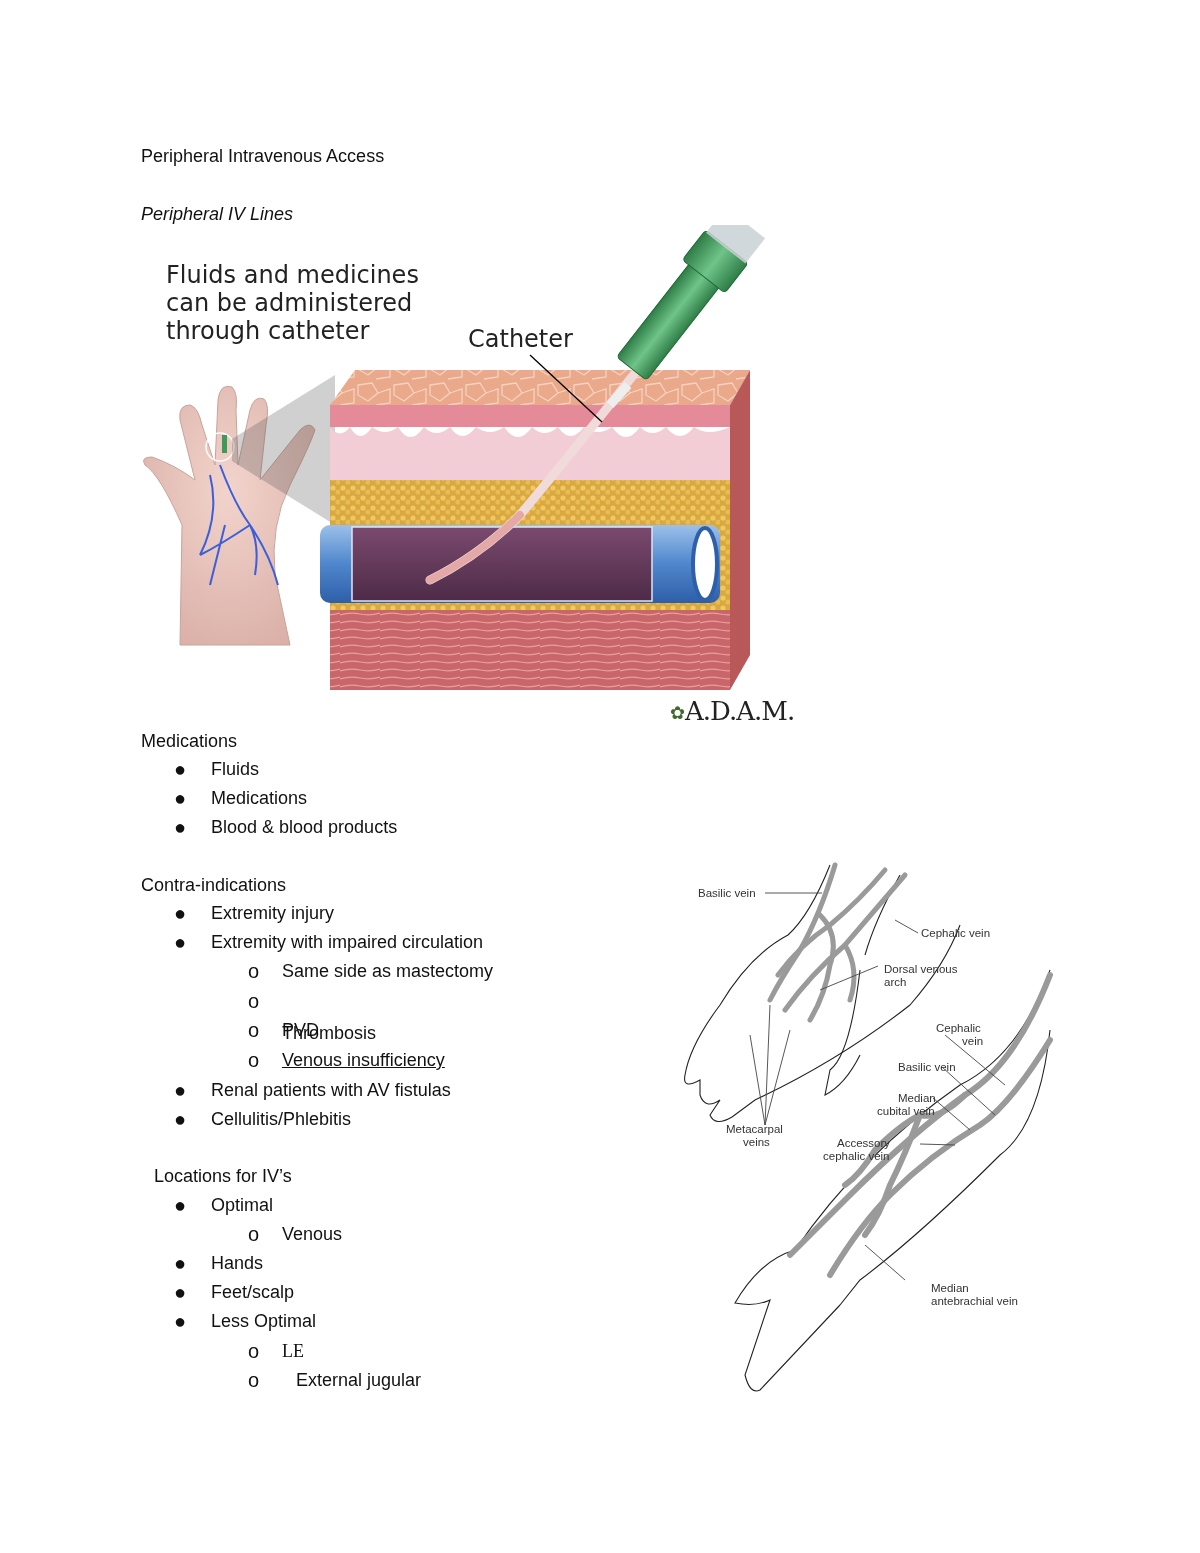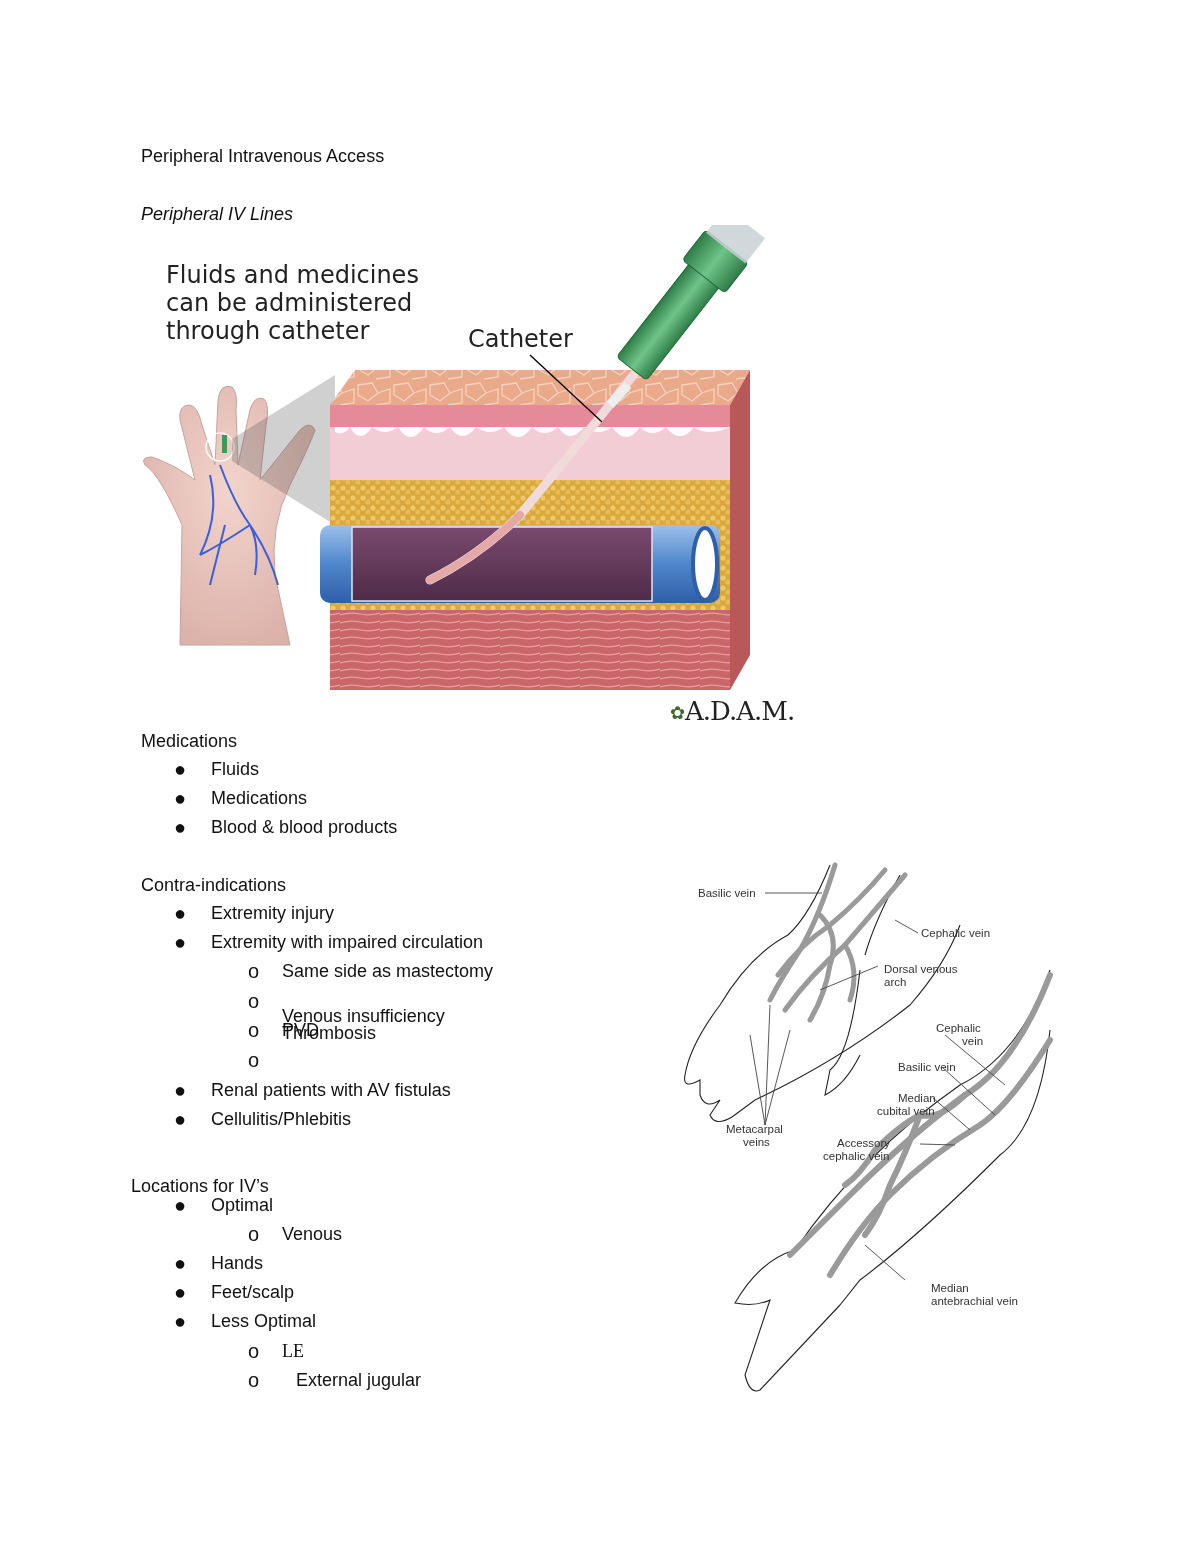--- a/index.html
+++ b/index.html
@@ -108,27 +108,27 @@
 <div class="txt" style="left:211px;top:901px;">Extremity injury</div>
 <div class="bullet" style="left:174px;top:930px;">●</div>
 <div class="txt" style="left:211px;top:930px;">Extremity with impaired circulation</div>
 <div class="bullet" style="left:248px;top:959px;">o</div>
 <div class="txt" style="left:282px;top:959px;">Same side as mastectomy</div>
 <div class="bullet" style="left:248px;top:989px;">o</div>
 <div class="txt" style="left:282px;top:989px;margin-top:32px;">Thrombosis</div>
 <div class="bullet" style="left:248px;top:1018px;">o</div>
 <div class="txt" style="left:282px;top:1018px;">PVD</div>
 <div class="bullet" style="left:248px;top:1048px;">o</div>
-<div class="txt" style="left:282px;top:1004px;">Venous insufficiency</div>
+<div class="txt" style="left:282px;top:1048px;text-decoration:underline;">Venous insufficiency</div>
 <div class="bullet" style="left:174px;top:1078px;">●</div>
 <div class="txt" style="left:211px;top:1078px;">Renal patients with AV fistulas</div>
 <div class="bullet" style="left:174px;top:1107px;">●</div>
 <div class="txt" style="left:211px;top:1107px;">Cellulitis/Phlebitis</div>
 
-<div class="txt" style="left:131px;top:1164px;margin-top:10px;">Locations for IV’s</div>
+<div class="txt" style="left:154px;top:1164px;">Locations for IV’s</div>
 <div class="bullet" style="left:174px;top:1193px;">●</div>
 <div class="txt" style="left:211px;top:1193px;">Optimal</div>
 <div class="bullet" style="left:248px;top:1222px;">o</div>
 <div class="txt" style="left:282px;top:1222px;">Venous</div>
 <div class="bullet" style="left:174px;top:1251px;">●</div>
 <div class="txt" style="left:211px;top:1251px;">Hands</div>
 <div class="bullet" style="left:174px;top:1280px;">●</div>
 <div class="txt" style="left:211px;top:1280px;">Feet/scalp</div>
 <div class="bullet" style="left:174px;top:1309px;">●</div>
 <div class="txt" style="left:211px;top:1309px;">Less Optimal</div>

